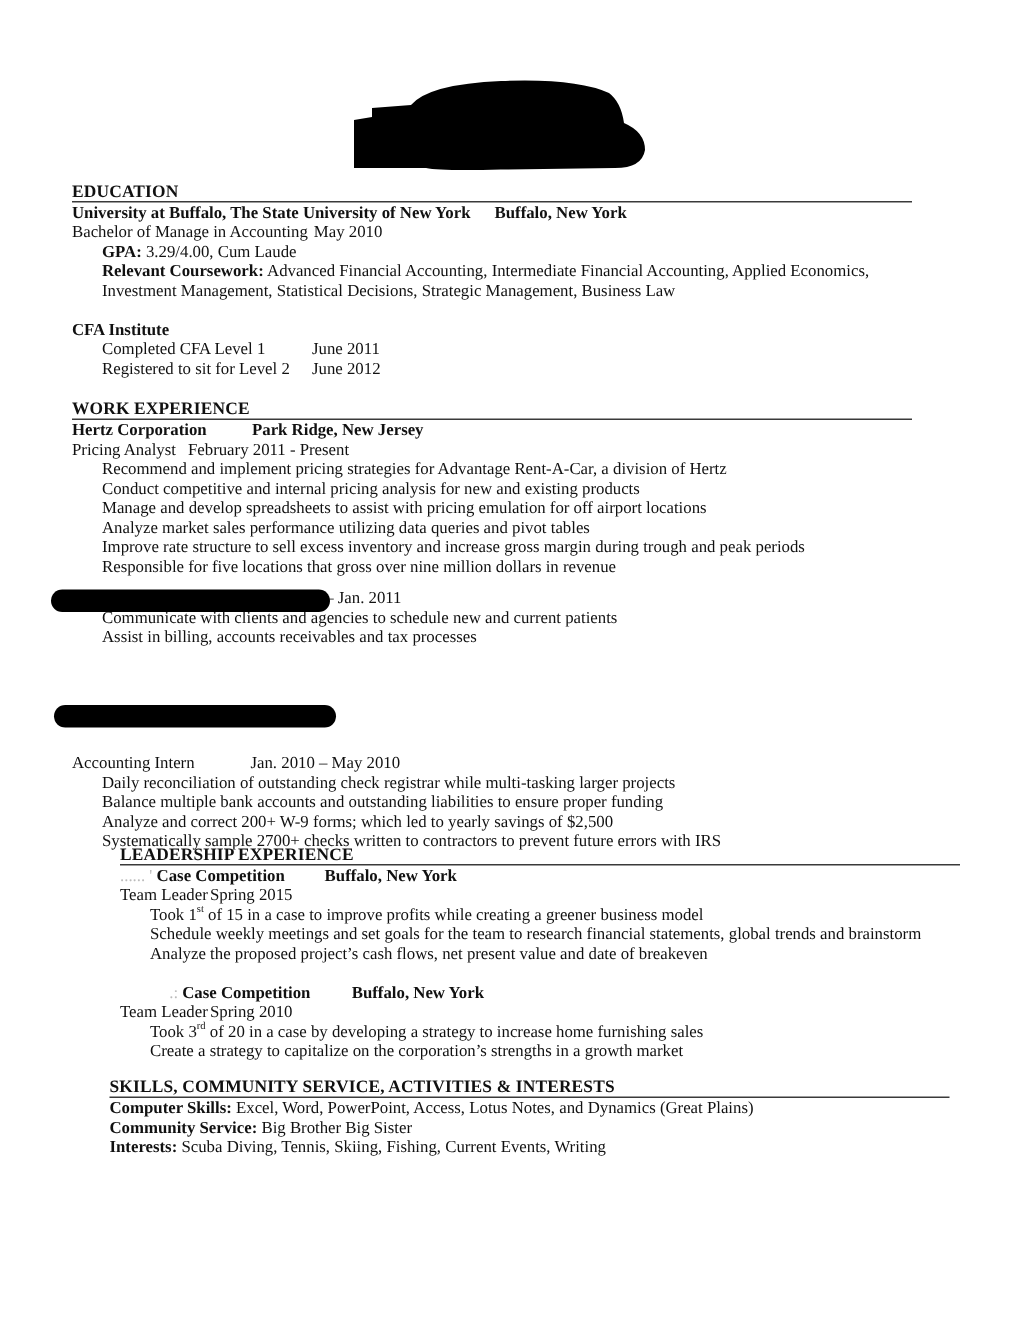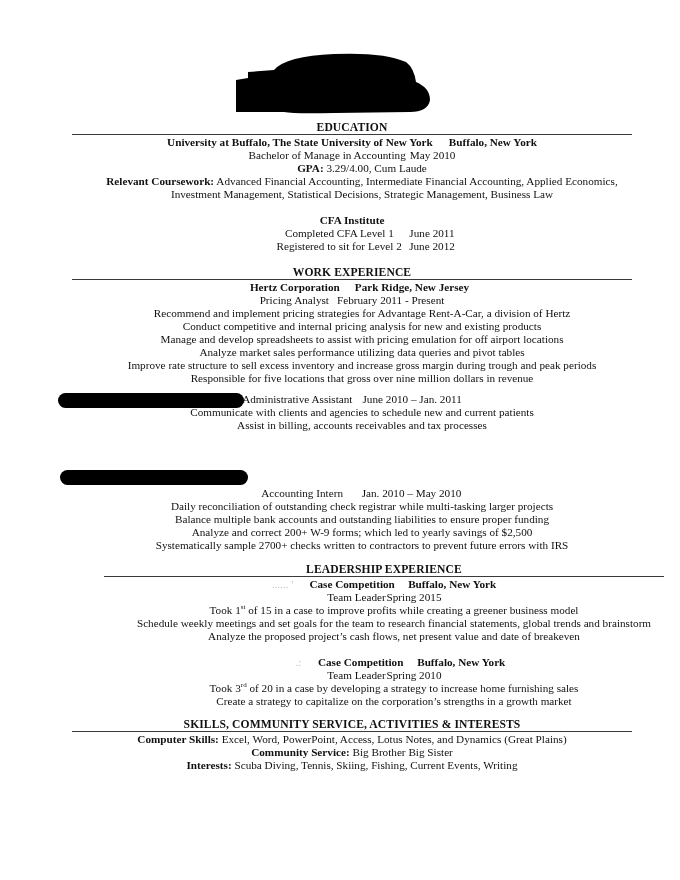--- a/index.html
+++ b/index.html
@@ -1,20 +1,20 @@
 <!DOCTYPE html>
 <html><head>
   <meta charset="utf-8">
   <style>
     html, body { margin: 0; padding: 0; background: #ffffff; }
     body { width: 680px; height: 880px; position: relative; overflow: hidden;
            font-family: "Liberation Serif", "DejaVu Serif", serif; color: #111; font-size: 11.2px; }
     .page { position: absolute; left: 0; top: 0; width: 680px; height: 880px; }
     .redact-name { position: absolute; left: 234px; top: 52px; width: 212px; height: 62px; }
-    .section { position: absolute; left: 72px; width: 560px; text-align: center; }
+    .section { position: absolute; left: 48px; width: 560px; }
     .sec-title { font-weight: bold; font-size: 11.6px; line-height: 13px; border-bottom: 1.3px solid #3a3a3a; padding-bottom: 0px; letter-spacing: 0.1px; }
     .line { line-height: 13px; white-space: nowrap; }
     .b { font-weight: bold; }
     .ind { padding-left: 20px; }
     .tab { display: inline-block; }
     .gap { height: 13px; }
     sup { font-size: 7px; line-height: 0; }
     .faded { color: #bbb; }
   </style>
 </head>
@@ -73,21 +73,21 @@
     <div style="position:absolute; left:-14px; top:0; width:186px; height:15px; background:#000; border-radius:8px;"></div>
     <div class="line" style="">
       <span>Administrative Assistant</span><span class="tab" style="width:10px"></span><span>June 2010 – Jan. 2011</span>
     </div>
     <div class="line ind">Communicate with clients and agencies to schedule new and current patients</div>
     <div class="line ind">Assist in billing, accounts receivables and tax processes</div>
   </div>
 
   <div class="section" style="top:470px;">
     <div style="position:absolute; left:-12px; top:0; width:188px; height:15px; background:#000; border-radius:8px;"></div>
-    <div class="line" style="margin-top:17px;">
+    <div class="line" style="margin-top:33px;">
       <span class="tab" style="width:119px">Accounting Intern</span><span>Jan. 2010 – May 2010</span>
     </div>
     <div class="line ind">Daily reconciliation of outstanding check registrar while multi-tasking larger projects</div>
     <div class="line ind">Balance multiple bank accounts and outstanding liabilities to ensure proper funding</div>
     <div class="line ind">Analyze and correct 200+ W-9 forms; which led to yearly savings of $2,500</div>
     <div class="line ind">Systematically sample 2700+ checks written to contractors to prevent future errors with IRS</div>
   </div>
 
   <div class="section" style="top:563px;margin-left:32px;">
     <div class="sec-title">LEADERSHIP EXPERIENCE</div>
@@ -108,21 +108,21 @@
     </div>
     <div class="line">
       <span class="tab" style="width:60px">Team Leader</span><span>Spring 2010</span>
     </div>
     <div class="line ind">
       <span>Took 3</span><sup>rd</sup><span>  of 20 in a case by developing a strategy to increase home furnishing sales</span>
     </div>
     <div class="line ind">Create a strategy to capitalize on the corporation’s strengths in a growth market</div>
   </div>
 
-  <div class="section" style="top:718px;">
+  <div class="section" style="top:718px;margin-left:25px;">
     <div class="sec-title">SKILLS, COMMUNITY SERVICE, ACTIVITIES &amp; INTERESTS</div>
     <div class="line" style="margin-top:1px;">
       <span class="b">Computer Skills:</span><span> Excel, Word, PowerPoint, Access, Lotus Notes, and Dynamics (Great Plains)</span>
     </div>
     <div class="line">
       <span class="b">Community Service:</span><span> Big Brother Big Sister</span>
     </div>
     <div class="line">
       <span class="b">Interests:</span><span> Scuba Diving, Tennis, Skiing, Fishing, Current Events, Writing</span>
     </div>

